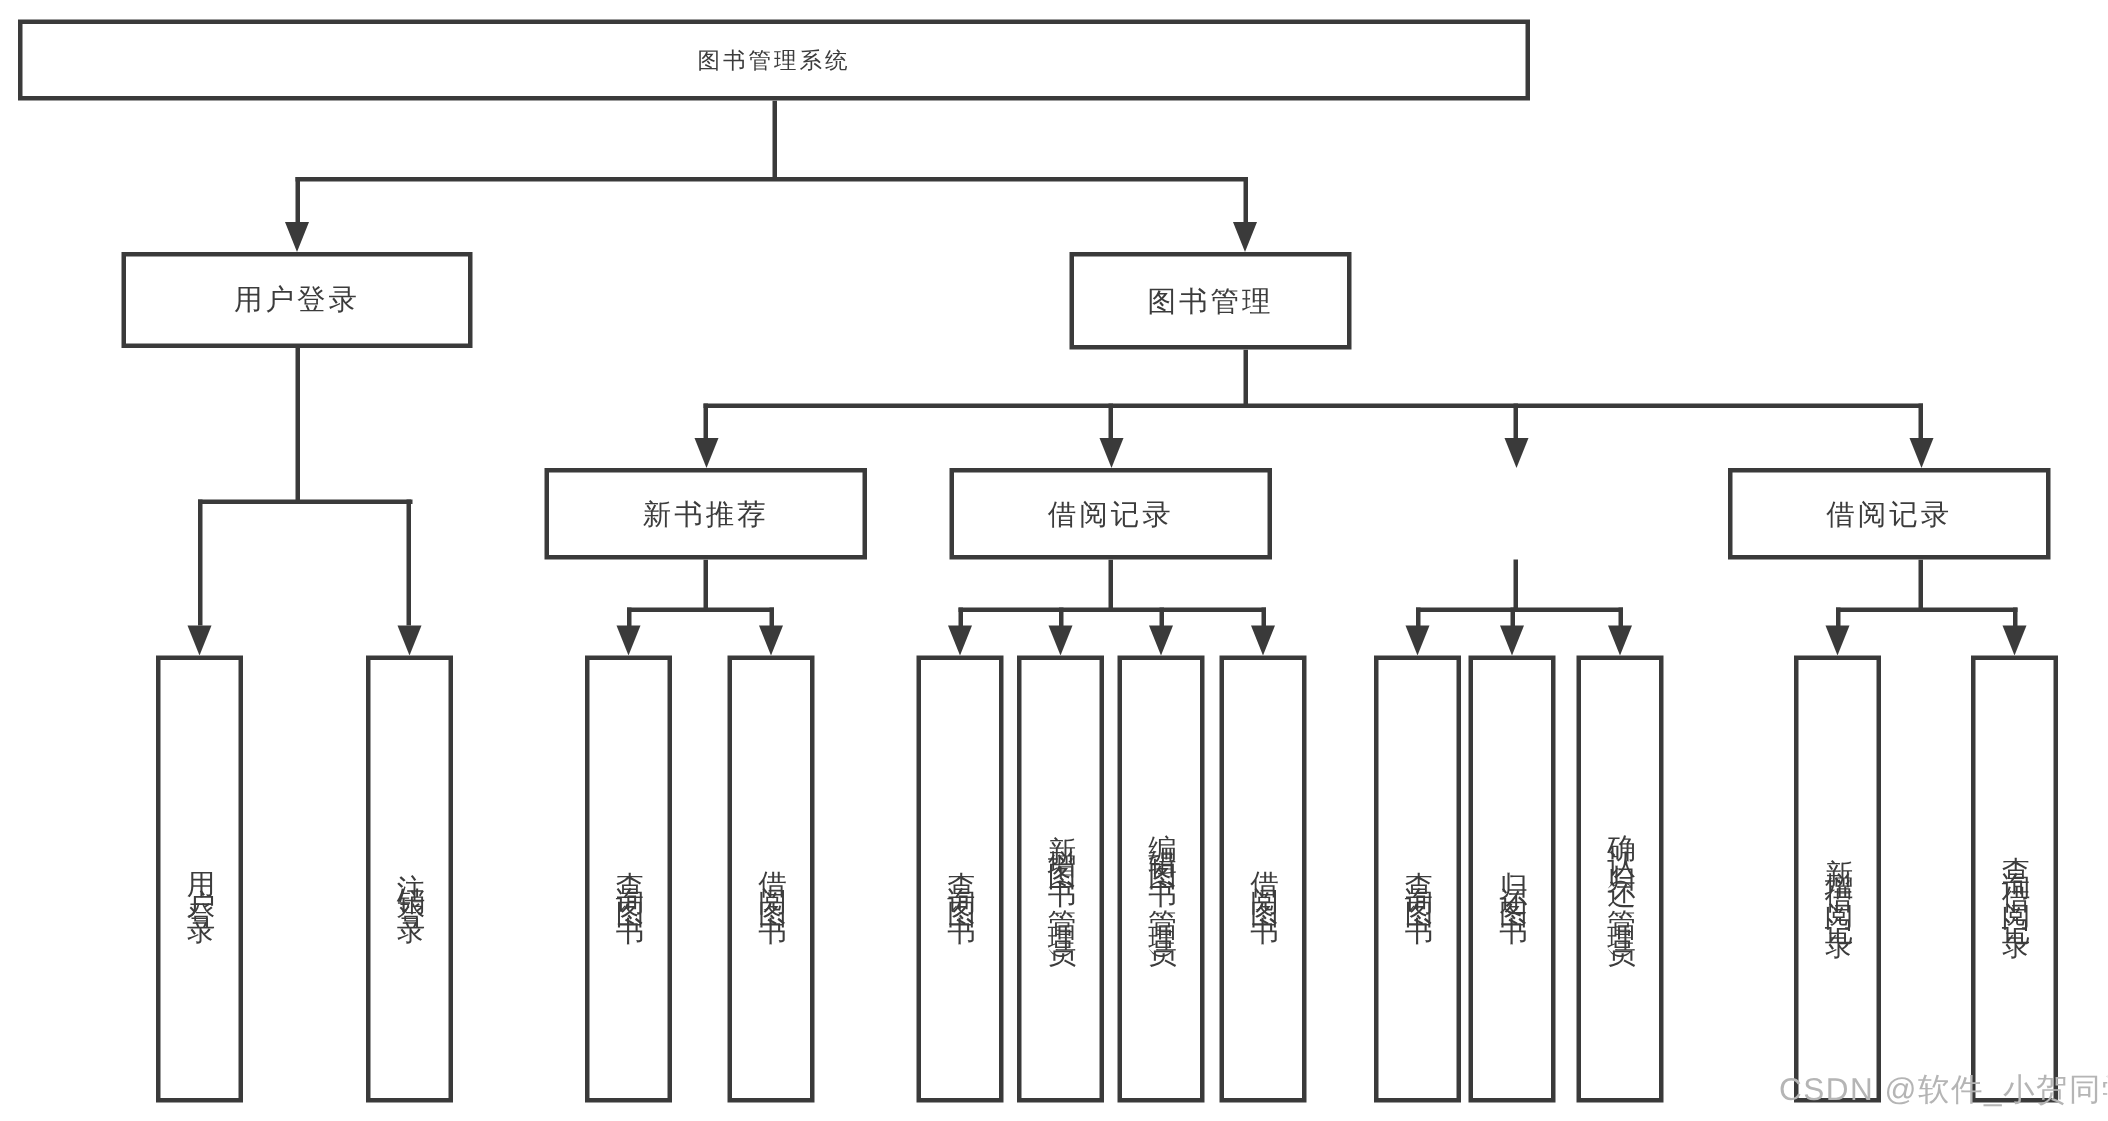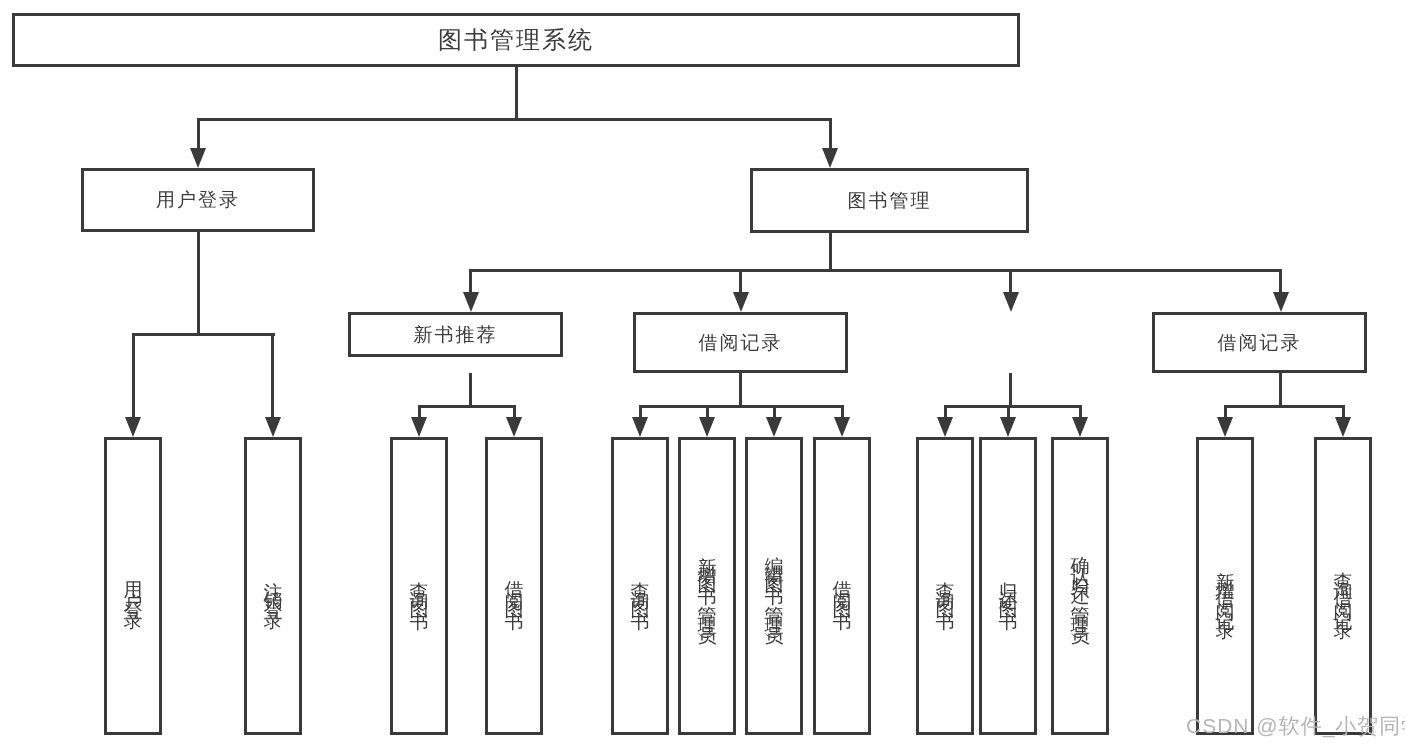--- a/index.html
+++ b/index.html
@@ -3,21 +3,21 @@
 <meta charset="utf-8">
 <style>
   html,body{margin:0;padding:0;background:#ffffff;}
   body{font-family:"Liberation Sans","DejaVu Sans",sans-serif;}
   .canvas{position:relative;width:1405px;height:747px;background:#ffffff;overflow:hidden;}
 
   
   .box{position:absolute;box-sizing:border-box;border:3px solid #3a3a3a;background:#ffffff;
        display:flex;align-items:center;justify-content:center;color:#3c3c3c;z-index:2;}
   .hlabel{font-size:19px;letter-spacing:2px;white-space:nowrap;}
-  .root-label{font-size:24px;letter-spacing:2px;}
+  .root-label{font-size:15px;letter-spacing:2px;}
   .vtext{writing-mode:vertical-rl;text-orientation:mixed;font-size:19px;letter-spacing:10px;
          white-space:nowrap;color:#3c3c3c;}
 
   
   .vl{position:absolute;width:3px;background:#3a3a3a;z-index:1;}
   .hl{position:absolute;height:3px;background:#3a3a3a;z-index:1;}
   .ar{position:absolute;width:0;height:0;border-left:8px solid transparent;
       border-right:8px solid transparent;border-top:20px solid #3a3a3a;z-index:1;}
 
   .watermark{position:absolute;left:1186px;top:712px;font-size:21px;color:#b5b5b5;
@@ -87,25 +87,25 @@
   <div class="vl" style="left:1341.5px;top:405px;height:14px;"></div>
   <div class="ar" style="left:1335px;top:417px;"></div>
 
   <div class="box" style="left:12px;top:13px;width:1008px;height:54px;">
     <span class="hlabel root-label">图书管理系统</span>
   </div>
 
   <div class="box" style="left:81px;top:168px;width:234px;height:64px;">
     <span class="hlabel">用户登录</span>
   </div>
-  <div class="box" style="left:713px;top:168px;width:279px;height:65px;margin-left:37px;">
+  <div class="box" style="left:713px;top:168px;width:188px;height:65px;">
     <span class="hlabel">图书管理</span>
   </div>
 
-  <div class="box" style="left:348px;top:312px;width:215px;height:45px;">
+  <div class="box" style="left:363px;top:312px;width:215px;height:61px;">
     <span class="hlabel">新书推荐</span>
   </div>
   <div class="box" style="left:633px;top:312px;width:215px;height:61px;">
     <span class="hlabel">借阅记录</span>
   </div>
   <div class="box" style="left:1152px;top:312px;width:215px;height:61px;">
     <span class="hlabel">借阅记录</span>
   </div>
 
   <div class="box" style="left:104px;top:437px;width:58px;height:298px;">

